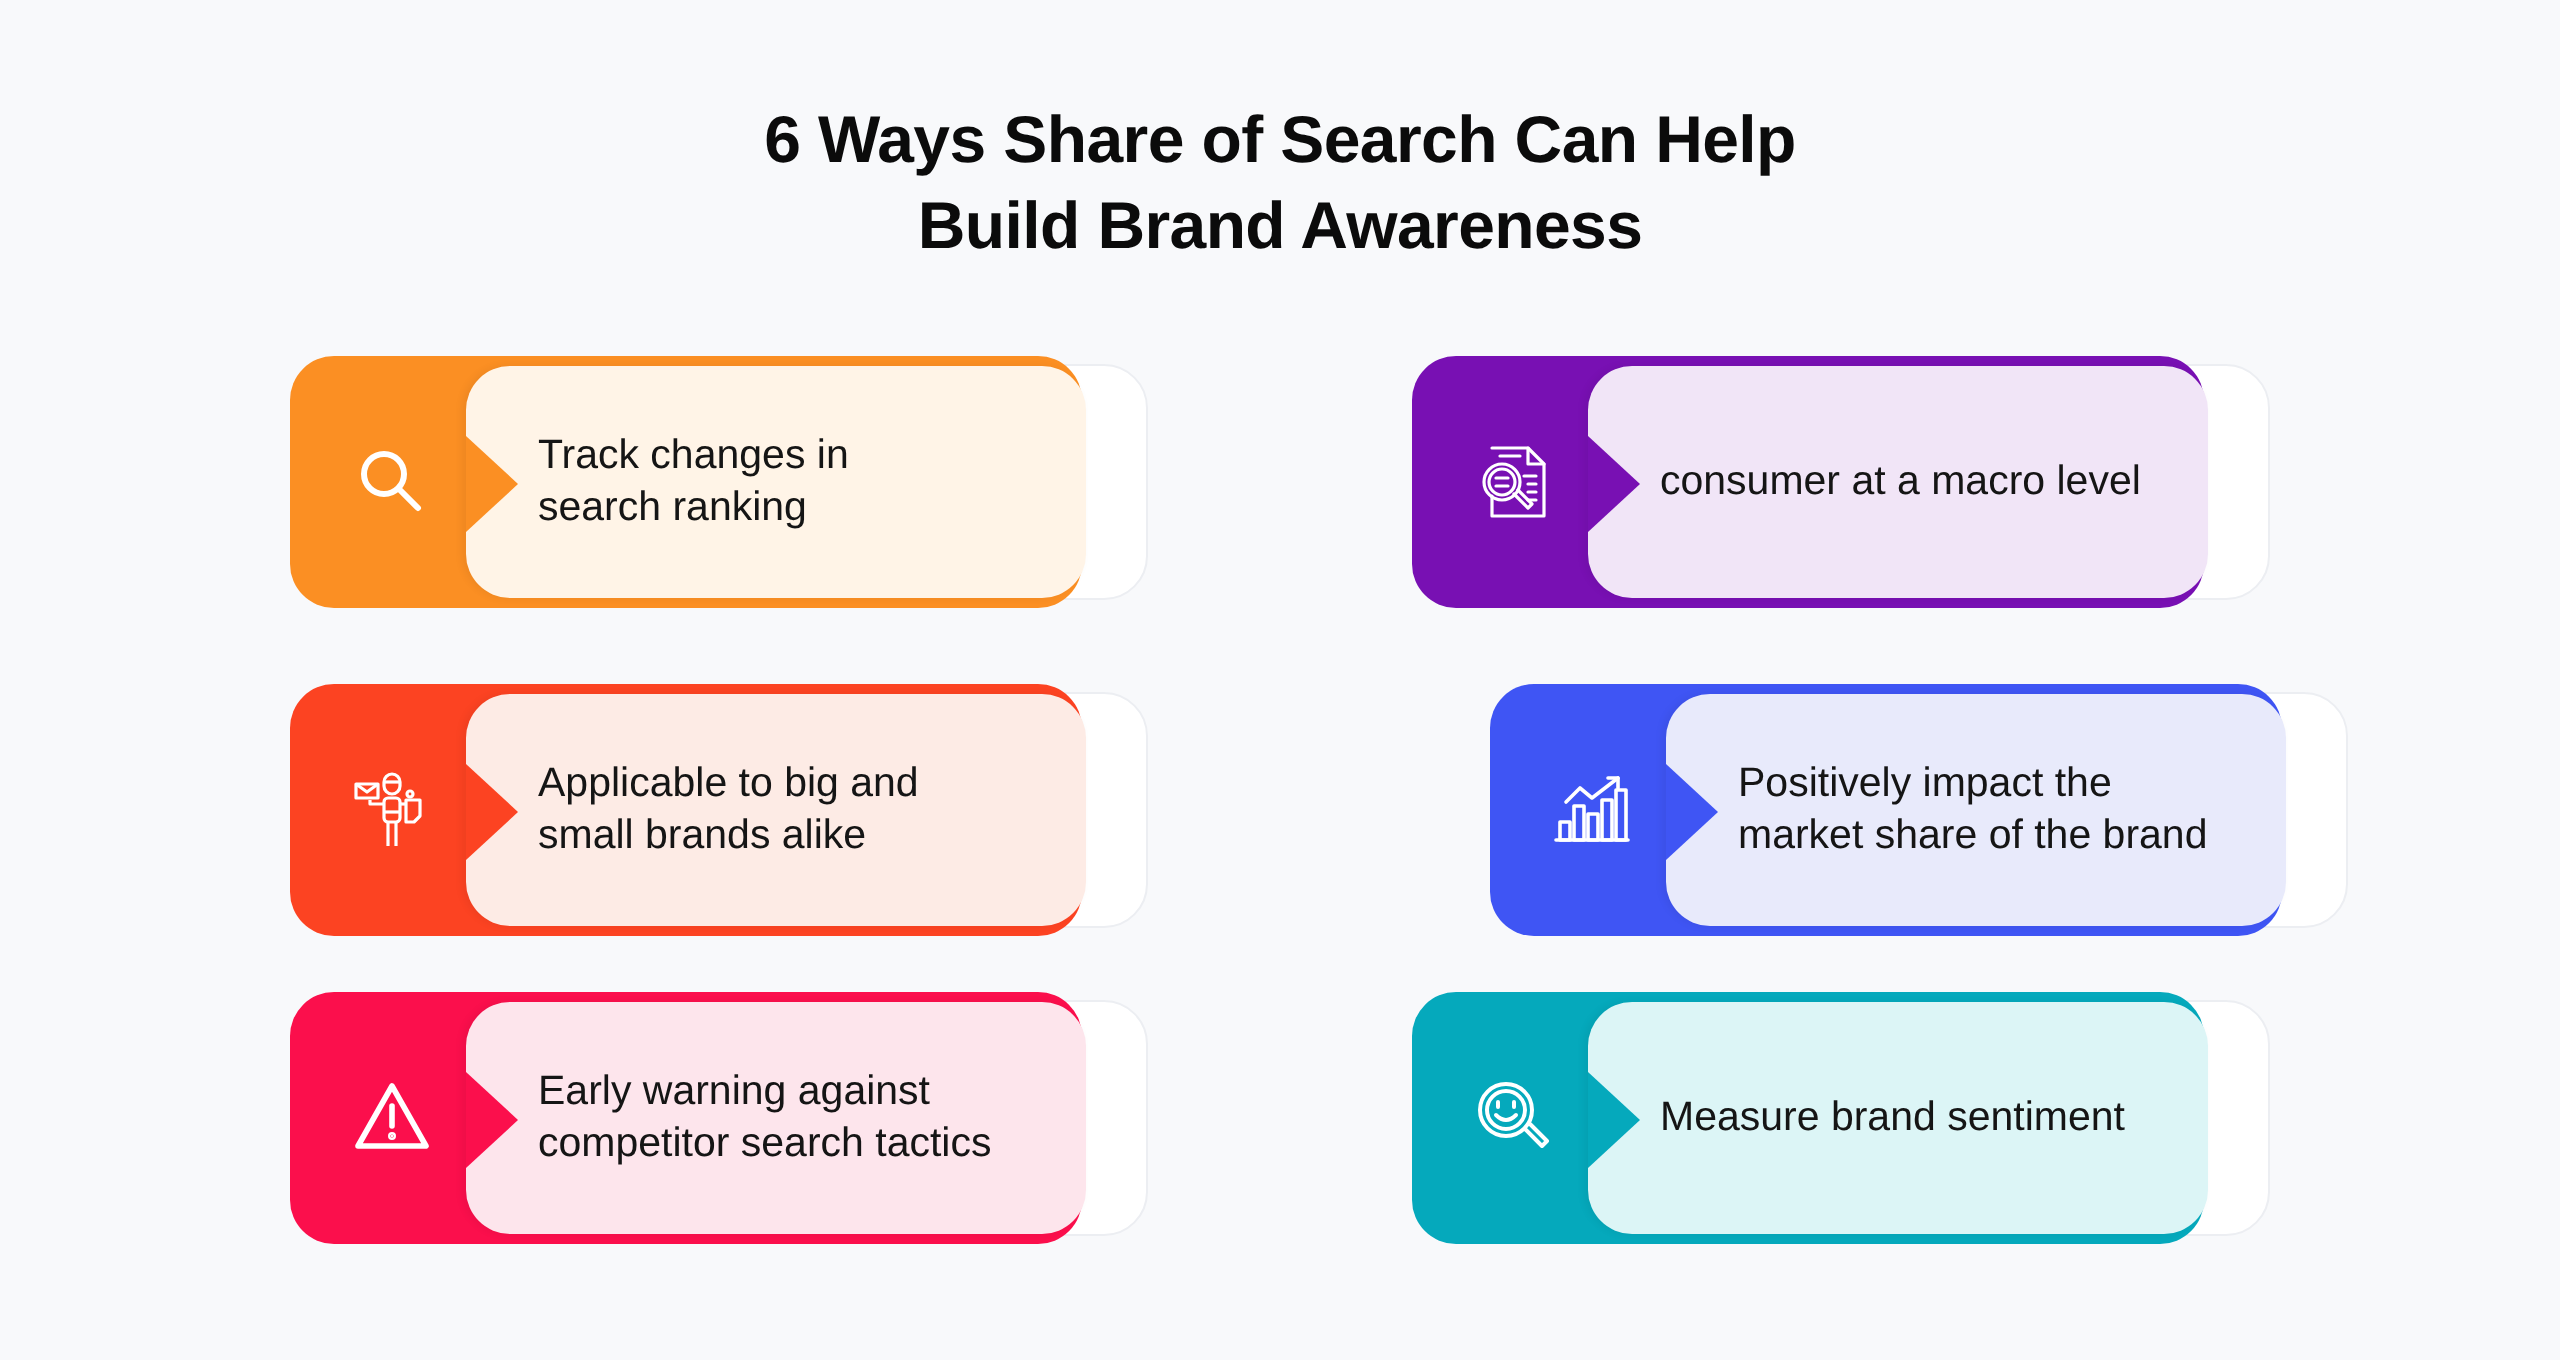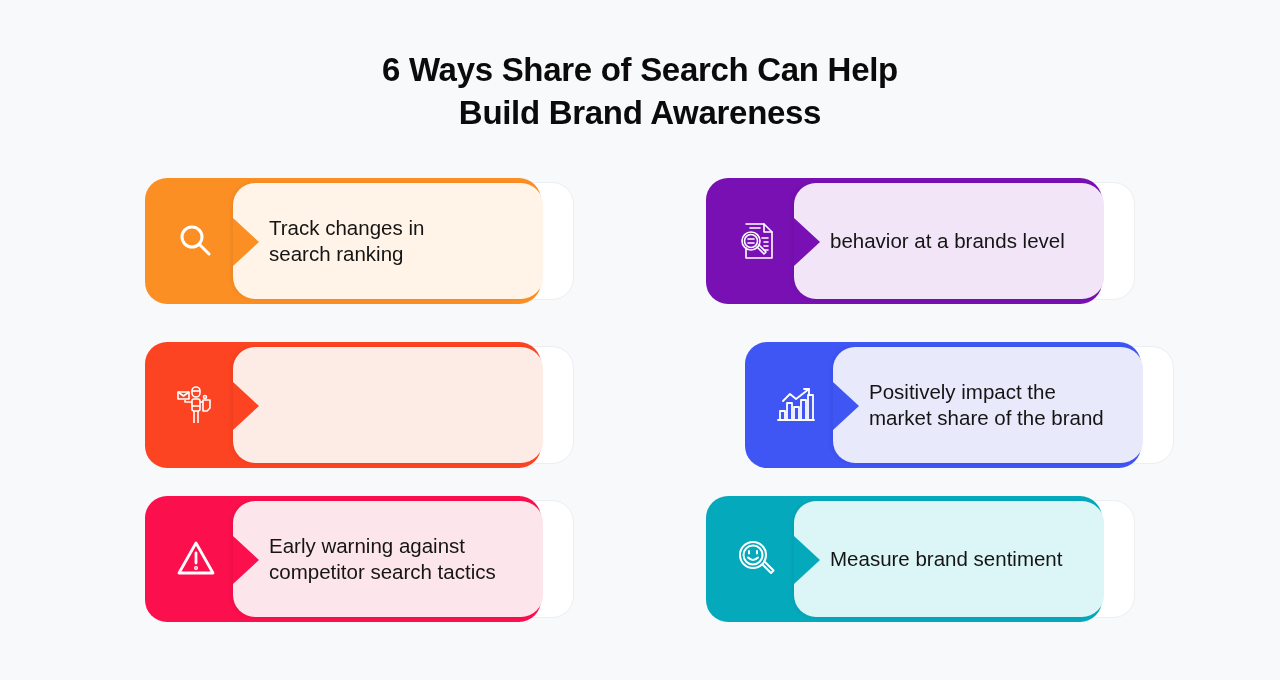--- a/index.html
+++ b/index.html
@@ -79,20 +79,24 @@
       <rect x="17" y="15" width="8" height="12" rx="2"></rect>
       <line x1="17" y1="22" x2="25" y2="22"></line>
       <polyline points="17,18 10,18 10,16"></polyline>
       <line x1="19" y1="27" x2="19" y2="39"></line>
         <line x1="23" y1="27" x2="23" y2="39"></line>
       <circle cx="30" cy="13" r="1.5"></circle>
       <path d="M28 16 h7 v8 l-3 3 h-4 z"></path>
         <line x1="25" y1="18" x2="28" y2="18"></line>
     </svg>
   </div>
+  <div class="text">
+    <span>Applicable to big and</span>
+    <span>small brands alike</span>
+  </div>
 </div>
 
 <div class="card" style="left:145px;top:496px;">
   <div class="ghost"></div>
   <div class="color" style="background:#fb0f4c;"></div>
   <div class="panel" style="background:#fde5ec;"></div>
   <div class="notch" style="background:#fb0f4c;"></div>
   <div class="icon">
     <svg viewBox="0 0 42 42" fill="none" stroke="#fff" stroke-width="2.8" stroke-linecap="round" stroke-linejoin="round">
       <path d="M21 5 L38 35 H4 Z"></path>
@@ -121,21 +125,21 @@
         <line x1="28" y1="26" x2="32" y2="26"></line>
       <line x1="28" y1="30" x2="32" y2="30"></line>
       <circle cx="15" cy="21" r="9"></circle>
         <circle cx="15" cy="21" r="6.5"></circle>
       <line x1="12" y1="19" x2="18" y2="19"></line>
         <line x1="12" y1="23" x2="18" y2="23"></line>
       <path d="M21 27 L28 34 L30 32 L23 25"></path>
     </svg>
   </div>
   <div class="text">
-    <span>behavior at a brands level</span>
+    <span>consumer at a macro level</span>
   </div>
 </div>
 
 <div class="card" style="left:745px;top:342px;">
   <div class="ghost"></div>
   <div class="color" style="background:#3f55f4;"></div>
   <div class="panel" style="background:#e8eafb;"></div>
   <div class="notch" style="background:#3f55f4;"></div>
   <div class="icon">
     <svg viewBox="0 0 42 42" fill="none" stroke="#fff" stroke-width="1.8" stroke-linecap="round" stroke-linejoin="round">

